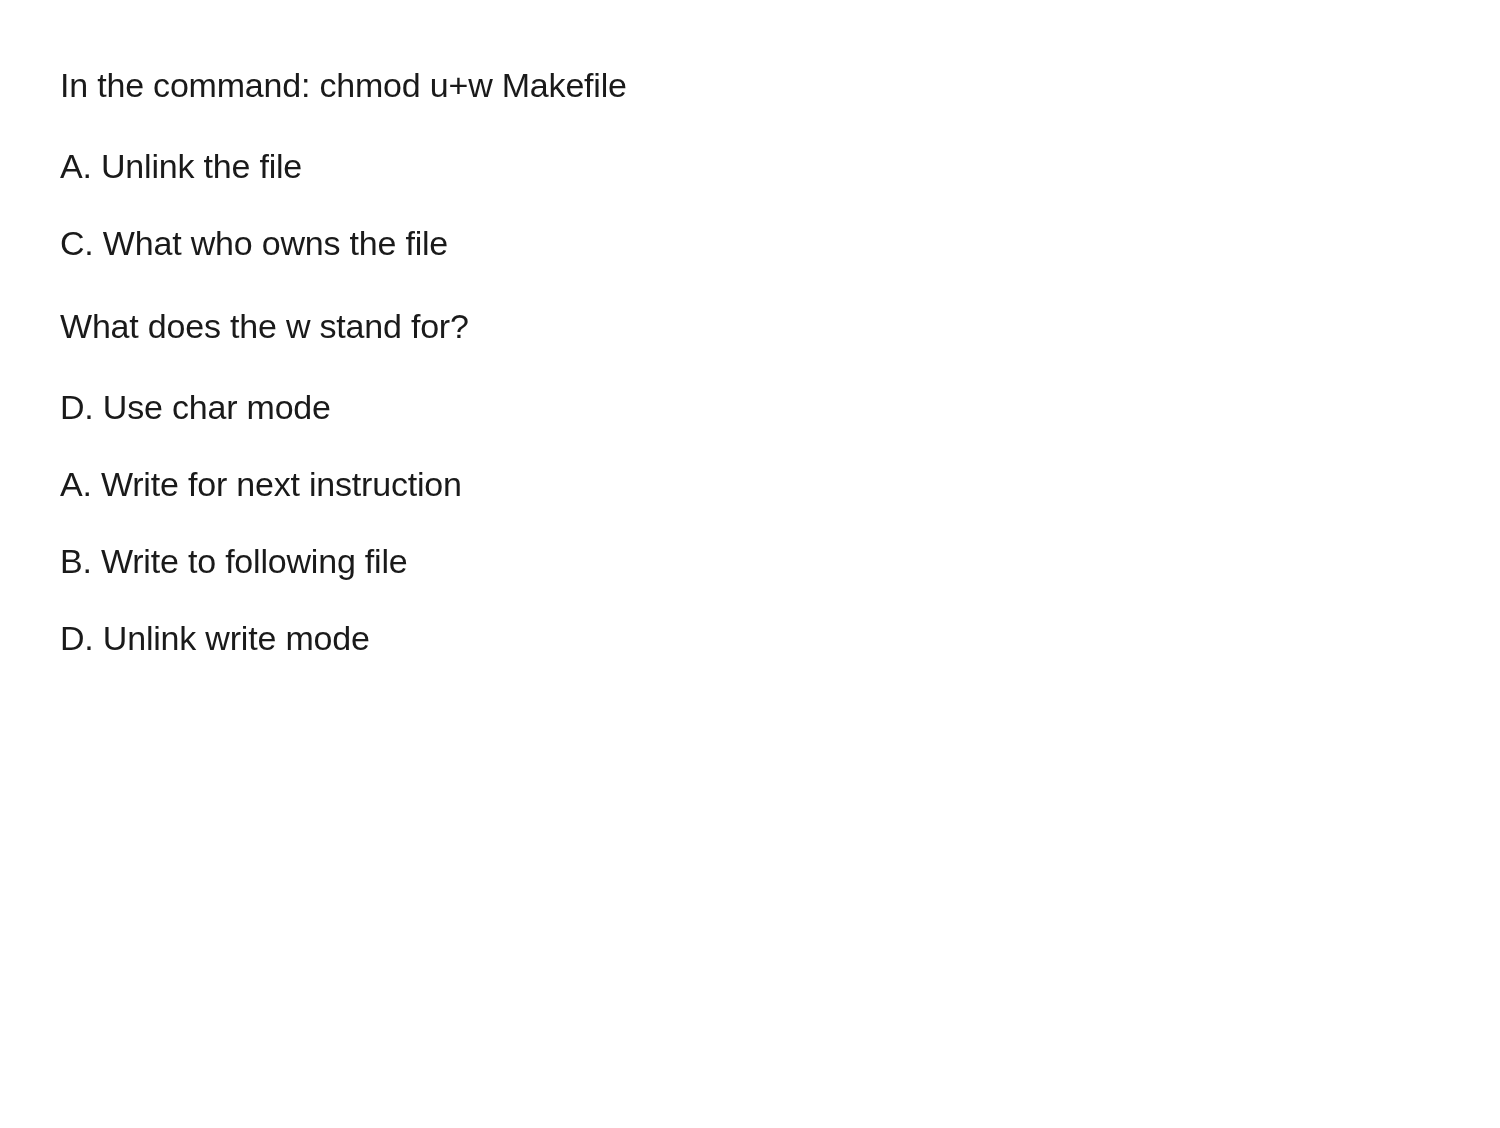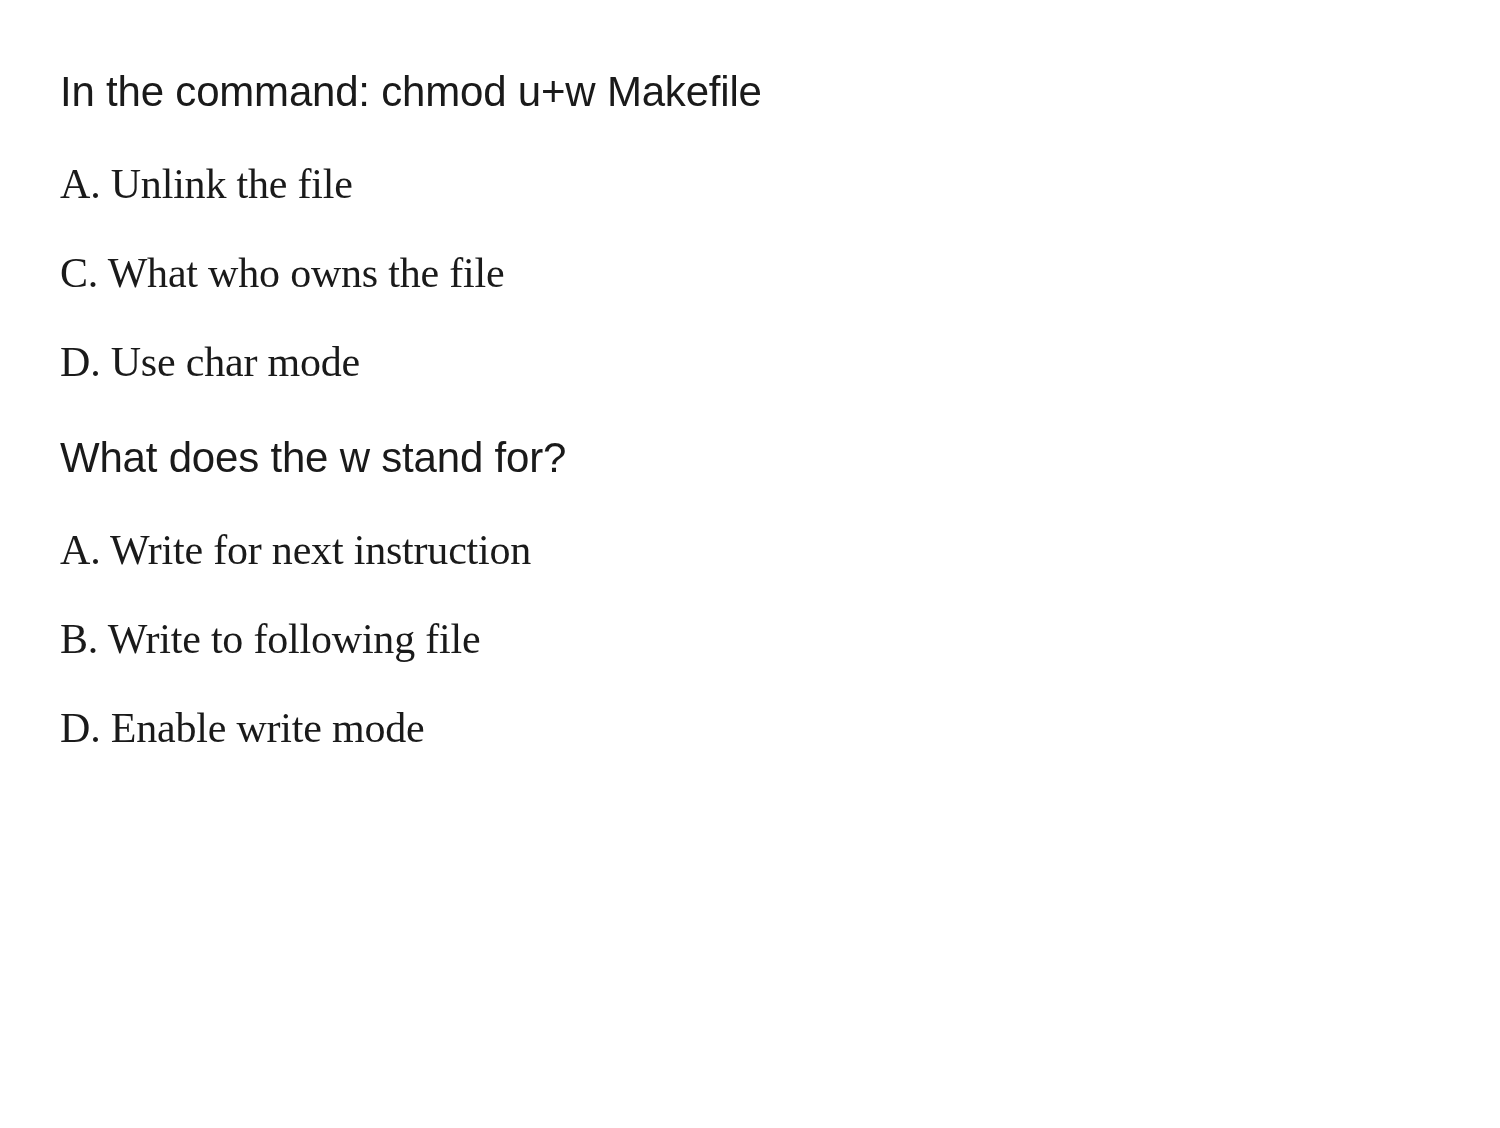--- a/index.html
+++ b/index.html
@@ -13,42 +13,41 @@
       background: #ffffff;
       font-family: -apple-system, BlinkMacSystemFont, "Segoe UI", Helvetica, Arial, sans-serif;
       color: #1a1a1a;
       padding: 60px 60px 60px 60px;
     }
     .container {
       display: flex;
       flex-direction: column;
     }
     .line {
-      font-size: 42px;
+      font-size: 34px;
       line-height: 1.5;
       margin-bottom: 30px;
       letter-spacing: -0.2px;
     }
     .question-line {
       margin-bottom: 30px;
     }
     .choice-line {
       margin-bottom: 26px;
-      font-family: Liberation Serif, serif;
     }
     .second-question {
       margin-top: 6px;
       margin-bottom: 30px;
     }
   </style>
 </head>
 <body>
 
 <div class="container">
   <div class="line question-line">In the command: chmod u+w Makefile</div>
   <div class="line choice-line">A. Unlink the file</div>
   <div class="line choice-line">C. What who owns the file</div>
+  <div class="line second-question">What does the w stand for?</div>
   <div class="line choice-line">D. Use char mode</div>
-  <div class="line second-question">What does the w stand for?</div>
   <div class="line choice-line">A. Write for next instruction</div>
   <div class="line choice-line">B. Write to following file</div>
-  <div class="line choice-line">D. Enable write mode</div>
+  <div class="line choice-line">D. Unlink write mode</div>
 </div>
 
 </body></html>

